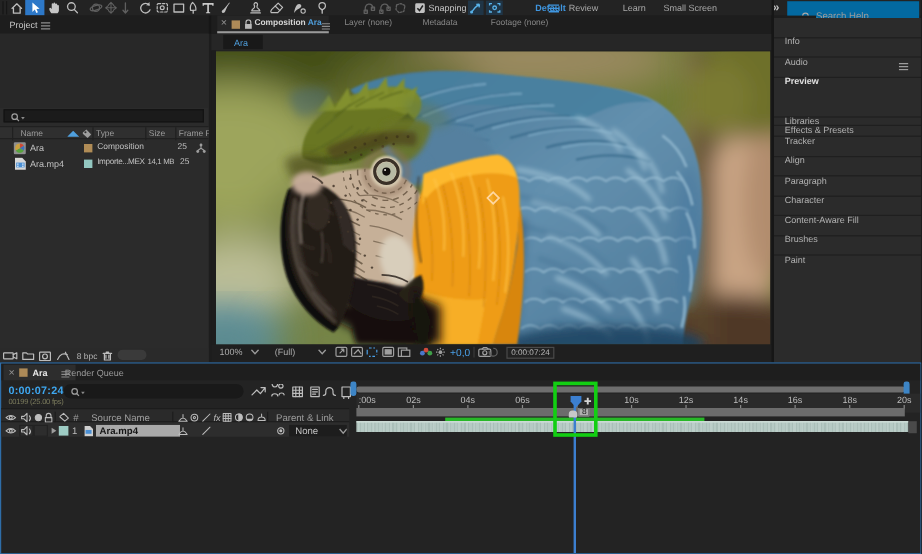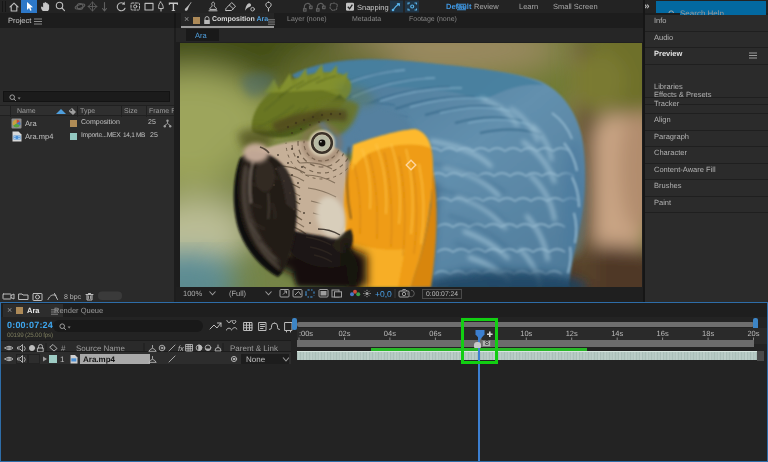--- a/index.html
+++ b/index.html
@@ -526,21 +526,21 @@
   <div class="rp t9" style="top:66px;">Libraries</div>
   <div class="rp t9" style="top:82.5px;">Tracker</div>
   <div class="rp t9" style="top:99px;">Align</div>
   <div class="rp t9" style="top:115.5px;">Paragraph</div>
   <div class="rp t9" style="top:132px;">Character</div>
   <div class="rp t9" style="top:148.5px;">Content-Aware Fill</div>
   <div class="rp t9" style="top:165px;">Brushes</div>
   <div class="rp t9" style="top:181.5px;">Paint</div>
 </div>
 <style>
-  .rp{position:absolute;left:9px;width:123px;height:16.5px;color:#b2b2b2;padding-top:1px;border-bottom:1px solid #1f1f1f;font-size:7.5px;line-height:10px;}
+  .rp{position:absolute;left:9px;width:123px;height:16.5px;color:#b2b2b2;padding-top:15px;border-bottom:1px solid #1f1f1f;font-size:7.5px;line-height:10px;}
   #rightpanel .rp{left:0;padding-left:9px;}
 </style>
 
 <div class="abs" id="timeline" style="left:0;top:302px;width:768px;height:160px;background:#232323;border:1px solid #2e6da8;overflow:hidden;">
 
   <div class="abs" style="left:0;top:0;width:766px;height:14px;background:#1e1e1e;">
     <div class="abs" style="left:2px;top:1px;width:60px;height:13px;background:#2d2d2d;"></div>
     <div class="abs" style="left:6px;top:2px;color:#8f8f8f;font-size:9px;">×</div>
     <div class="abs" style="left:15px;top:4px;width:7px;height:7px;background:#ad8a58;"></div>
     <div class="abs" style="left:26px;top:3px;color:#e8e8e8;font-weight:bold;font-size:7.5px;">Ara</div>

